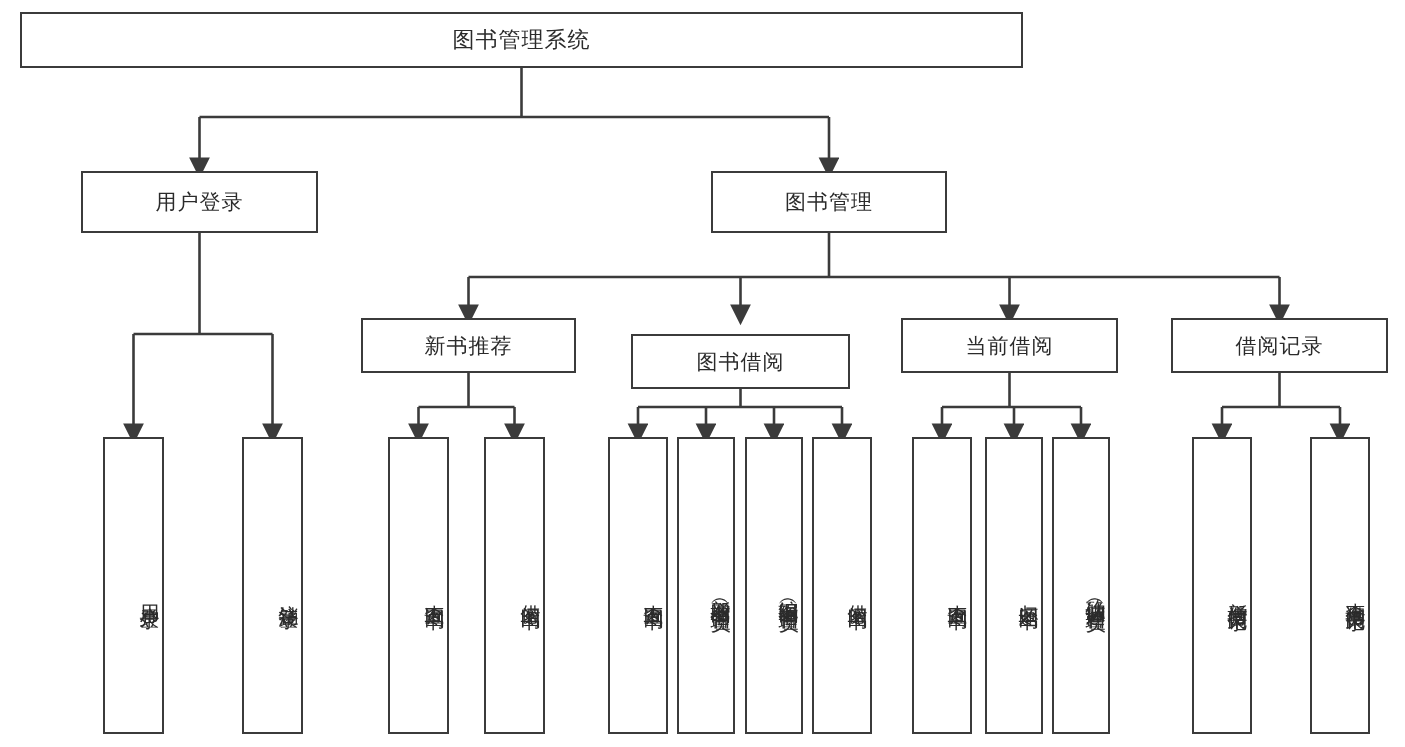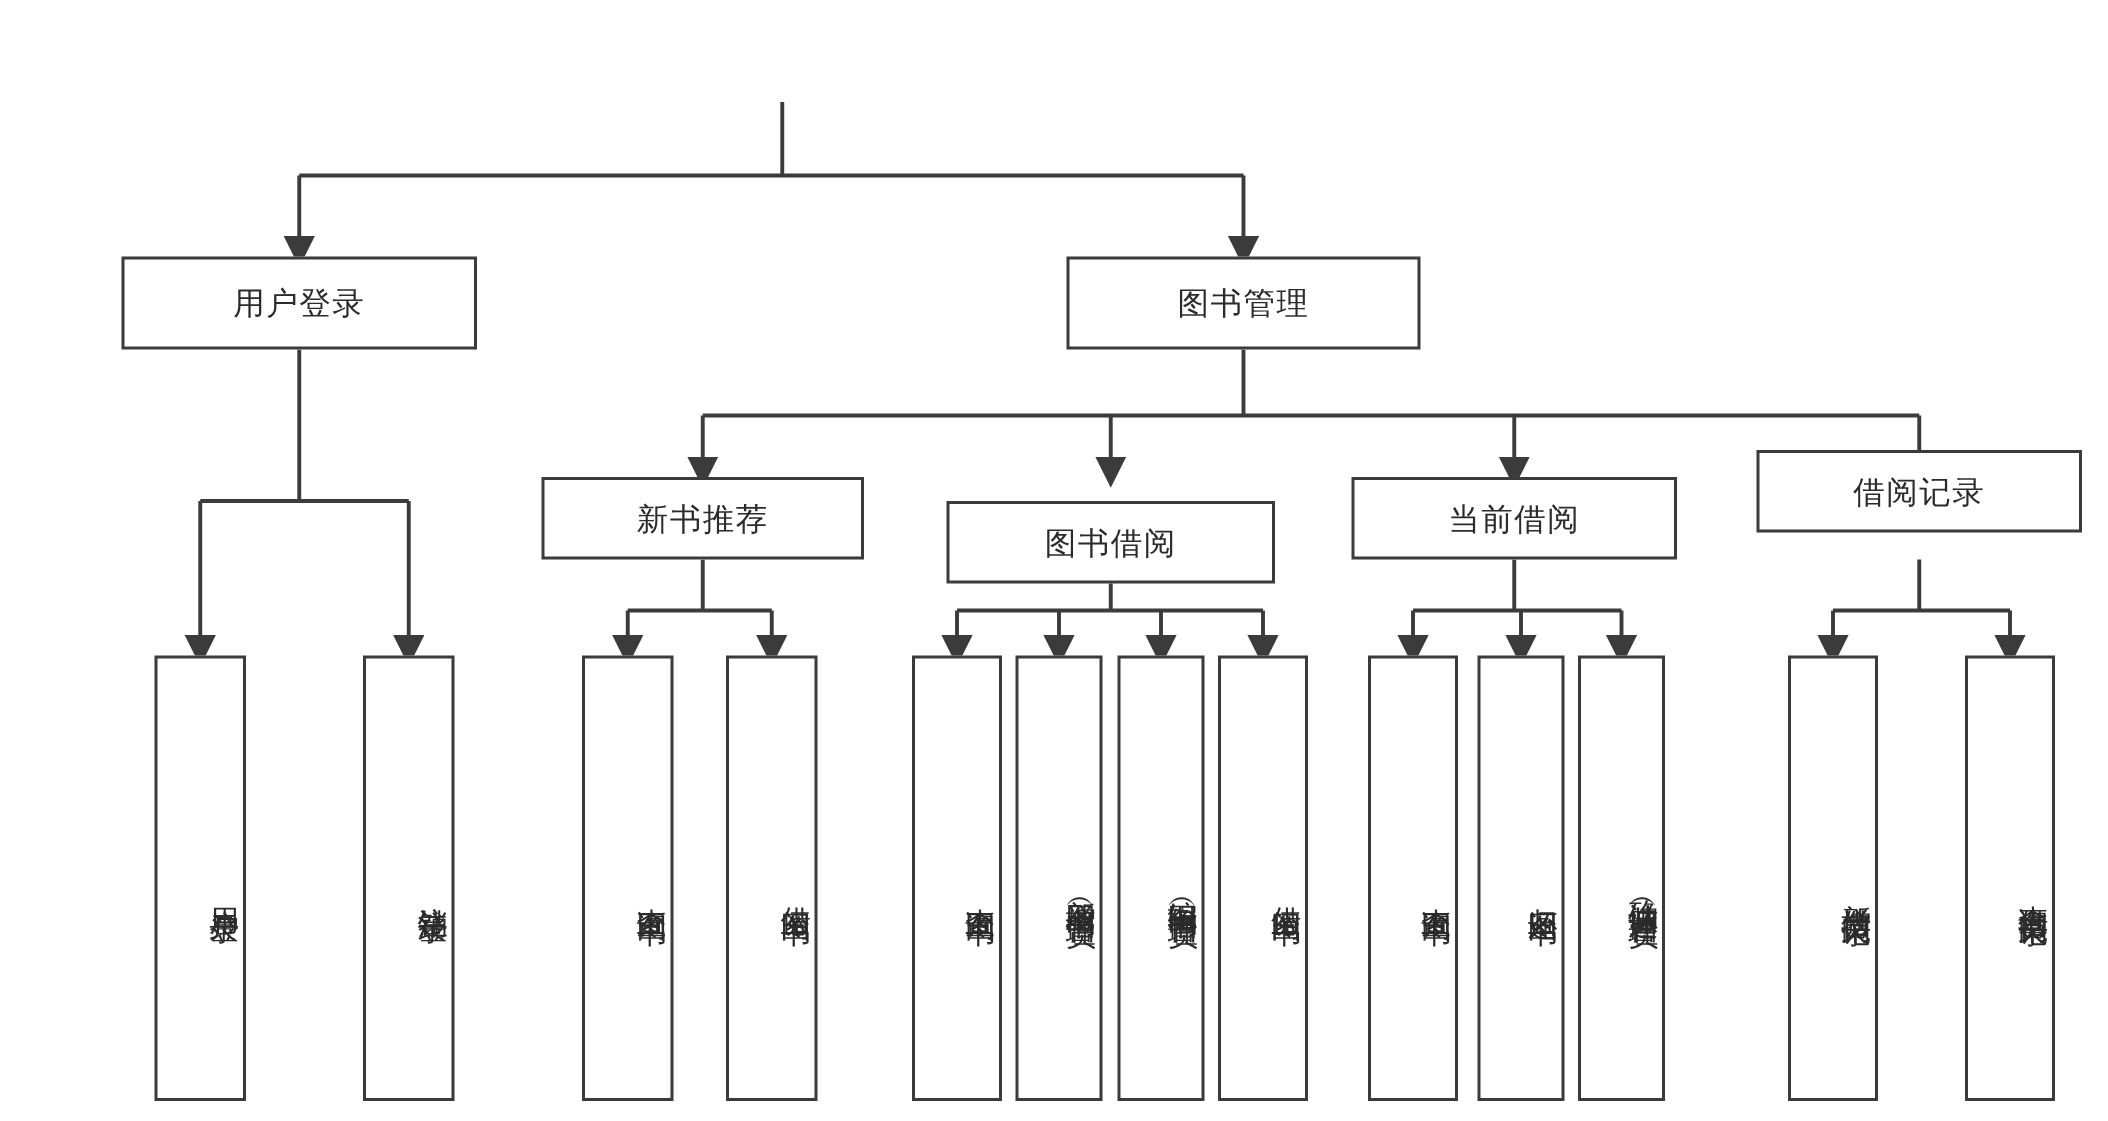--- a/index.html
+++ b/index.html
@@ -55,30 +55,31 @@
         <path d="M942,407 L942,426" marker-end="url(#arrow)"></path>
         <path d="M1014,407 L1014,426" marker-end="url(#arrow)"></path>
         <path d="M1081,407 L1081,426" marker-end="url(#arrow)"></path>
         <path d="M1279.5,373 L1279.5,407"></path>
         <path d="M1222,407 L1340,407"></path>
         <path d="M1222,407 L1222,426" marker-end="url(#arrow)"></path>
         <path d="M1340,407 L1340,426" marker-end="url(#arrow)"></path>
       </g>
   </svg>
 
+  <div class="node h" id="root-node" style="left: 20px; top: 12px; width: 1003px; height: 56px;">图书管理系统</div>
 
   <div id="level1-layer">
       <div class="node h" style="left: 81px; top: 171px; width: 237px; height: 62px;">用户登录</div>
       <div class="node h" style="left: 711px; top: 171px; width: 236px; height: 62px;">图书管理</div>
     </div>
   <div id="level2-layer">
       <div class="node h" style="left: 361px; top: 318px; width: 215px; height: 55px;">新书推荐</div>
       <div class="node h" style="left: 631px; top: 318px; width: 219px; height: 55px; margin-top: 16px;">图书借阅</div>
       <div class="node h" style="left: 901px; top: 318px; width: 217px; height: 55px;">当前借阅</div>
-      <div class="node h" style="left: 1171px; top: 300px; width: 217px; height: 55px;">借阅记录</div>
+      <div class="node h" style="left: 1171px; top: 318px; width: 217px; height: 55px;">借阅记录</div>
     </div>
   <div id="leaves-layer">
       <div class="node leaf" style="left: 103px; top: 437px; width: 61px; height: 297px;">用户登录</div>
       <div class="node leaf" style="left: 242px; top: 437px; width: 61px; height: 297px;">注销登录</div>
       <div class="node leaf" style="left: 388px; top: 437px; width: 61px; height: 297px;">查询图书</div>
       <div class="node leaf" style="left: 484px; top: 437px; width: 61px; height: 297px;">借阅图书</div>
       <div class="node leaf" style="left: 608px; top: 437px; width: 60px; height: 297px;">查询图书</div>
       <div class="node leaf" style="left: 677px; top: 437px; width: 58px; height: 297px;">新增图书（管理员）</div>
       <div class="node leaf" style="left: 745px; top: 437px; width: 58px; height: 297px;">编辑图书（管理员）</div>
       <div class="node leaf" style="left: 812px; top: 437px; width: 60px; height: 297px;">借阅图书</div>

